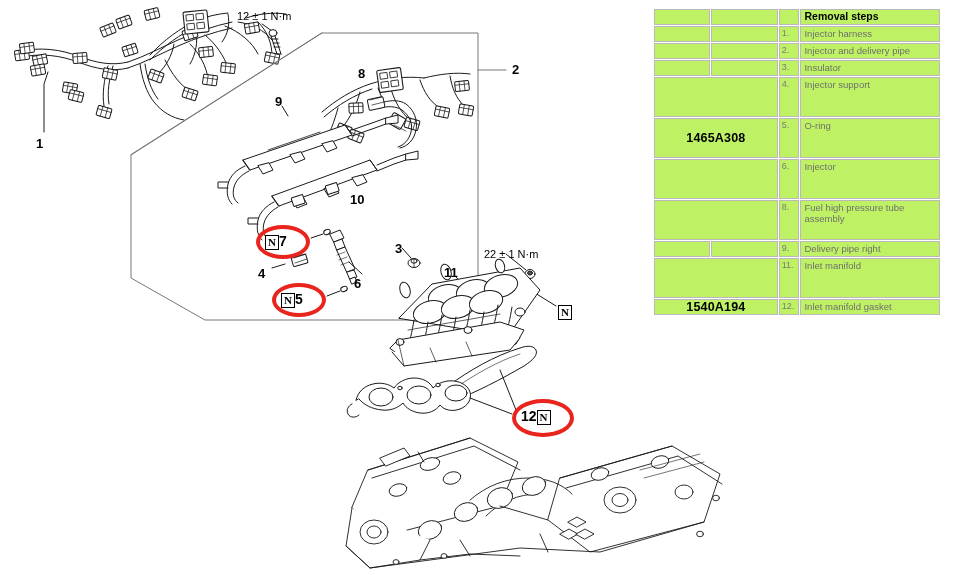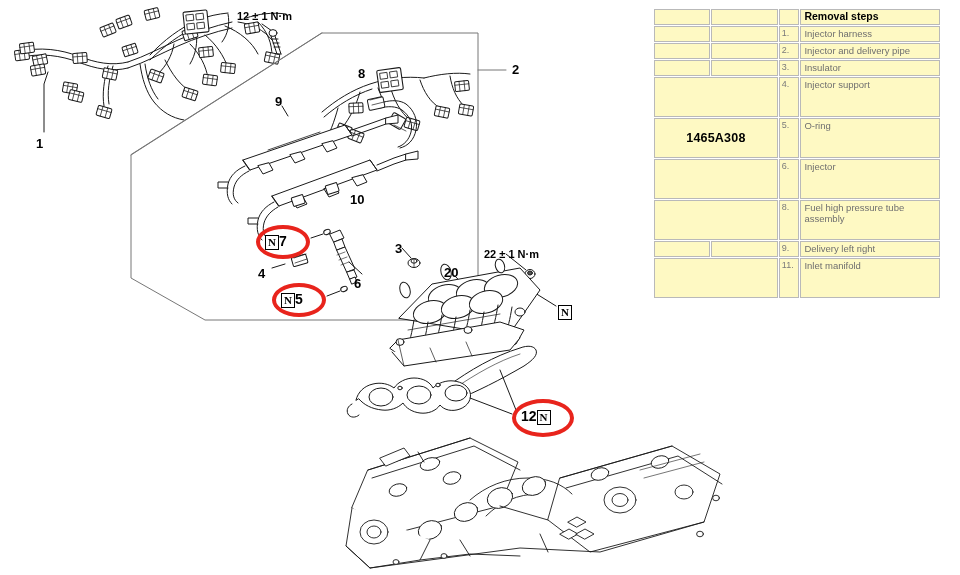--- a/index.html
+++ b/index.html
@@ -13,21 +13,21 @@
 
   
   .parts-table{
     position:absolute;left:653px;top:8px;width:288px;
     border-collapse:separate;border-spacing:1px;
     background:#ffffff;
     font-size:9.5px;
   }
   .parts-table td{
     border:1px solid #b9b9b9;
-    background:#fef9c3;
+    background:#bef264;
     padding:1px 3px;
     vertical-align:top;
     color:#6f6f6f;
     line-height:11px;
     height:12px;
   }
   .parts-table td.c-a{width:54px;margin-left:29px;}
   .parts-table td.c-b{width:66px;}
   .parts-table td.c-n{width:14px;text-align:left;font-size:9px;color:#7a7a7a;padding-left:2px;}
   .parts-table td.c-d{width:152px;}
@@ -39,21 +39,21 @@
     font-weight:bold;color:#000000;font-size:10.5px;
   }
   .parts-table tr.tall td{height:36px;}
 
   
   .lbl{
     position:absolute;color:#000;font-size:13px;font-weight:bold;
     font-family:"Liberation Sans", sans-serif;white-space:nowrap;
   }
   .torque{
-    position:absolute;color:#000;font-size:11px;font-weight:bold;
+    position:absolute;color:#000;font-size:11px;font-weight:normal;
     font-family:"Liberation Sans", sans-serif;white-space:nowrap;
   }
   
   .nbox{
     display:inline-block;border:1.6px solid #000;background:#fff;
     color:#000;font-weight:bold;font-size:11px;line-height:11px;
     padding:1px 2px 1px 2px;font-family:"Liberation Serif", serif;
     vertical-align:middle;
   }
   .nsym{position:absolute;}
@@ -445,21 +445,21 @@
   <div class="redring" style="left:512px;top:399px;width:62px;height:38px;"></div>
 
   <div class="lbl" style="left:36px;top:136px;">1</div>
   <div class="lbl" style="left:512px;top:62px;">2</div>
   <div class="lbl" style="left:395px;top:241px;">3</div>
   <div class="lbl" style="left:258px;top:266px;">4</div>
   <div class="lbl" style="left:354px;top:276px;">6</div>
   <div class="lbl" style="left:358px;top:66px;">8</div>
   <div class="lbl" style="left:275px;top:94px;">9</div>
   <div class="lbl" style="left:350px;top:192px;">10</div>
-  <div class="lbl" style="left:444px;top:265px;">20</div>
+  <div class="lbl" style="left:444px;top:265px;">11</div>
 
   <div class="torque" style="left:237px;top:10px;">12 ± 1 N·m</div>
   <div class="torque" style="left:484px;top:248px;">22 ± 1 N·m</div>
 
   <div class="nsym" style="left:558px;top:303px;">
     <span class="nbox">N</span>
   </div>
 
   <div class="callout-red" style="left:265px;top:233px;">
     <span class="nbox">N</span><span>7</span>
@@ -515,23 +515,28 @@
       </tr>
       <tr class="tall">
         <td class="c-a" colspan="2"></td>
         <td class="c-n">8.</td>
         <td class="c-d">Fuel high pressure tube assembly</td>
       </tr>
       <tr>
         <td class="c-a"></td>
         <td class="c-b"></td>
         <td class="c-n">9.</td>
-        <td class="c-d">Delivery left right</td>
+        <td class="c-d">Delivery pipe right</td>
       </tr>
       <tr class="tall">
         <td class="c-a" colspan="2"></td>
         <td class="c-n">11.</td>
         <td class="c-d">Inlet manifold</td>
       </tr>
+      <tr>
+        <td class="c-a pn" colspan="2">1540A194</td>
+        <td class="c-n">12.</td>
+        <td class="c-d">Inlet manifold gasket</td>
+      </tr>
     </tbody>
   </table>
 
 </div>
 
 </body></html>

